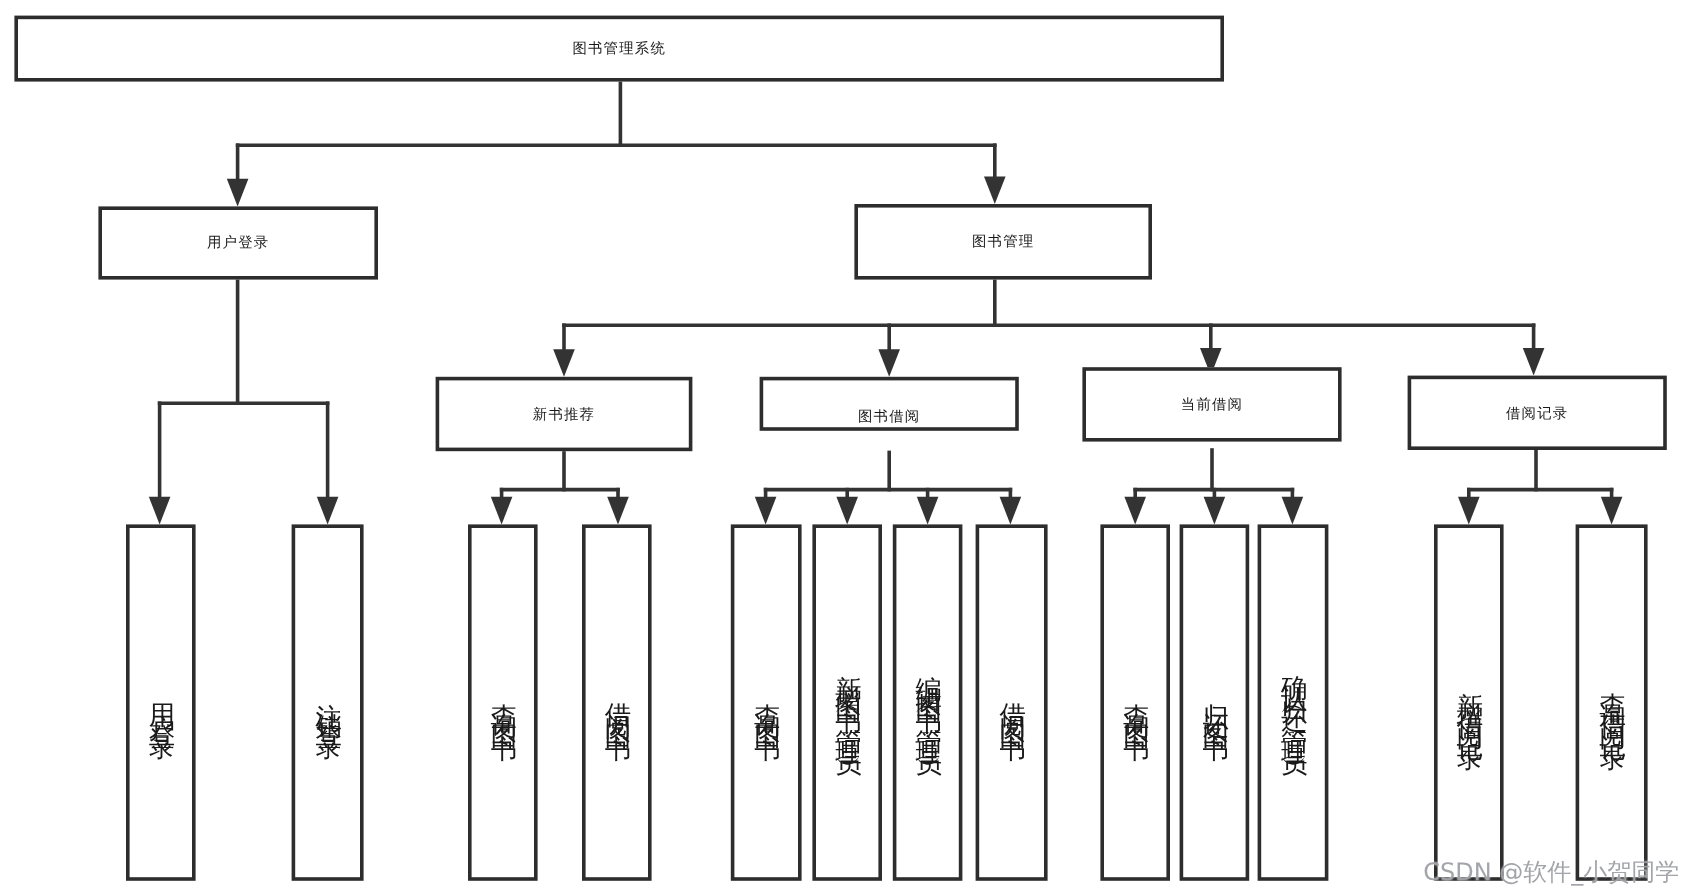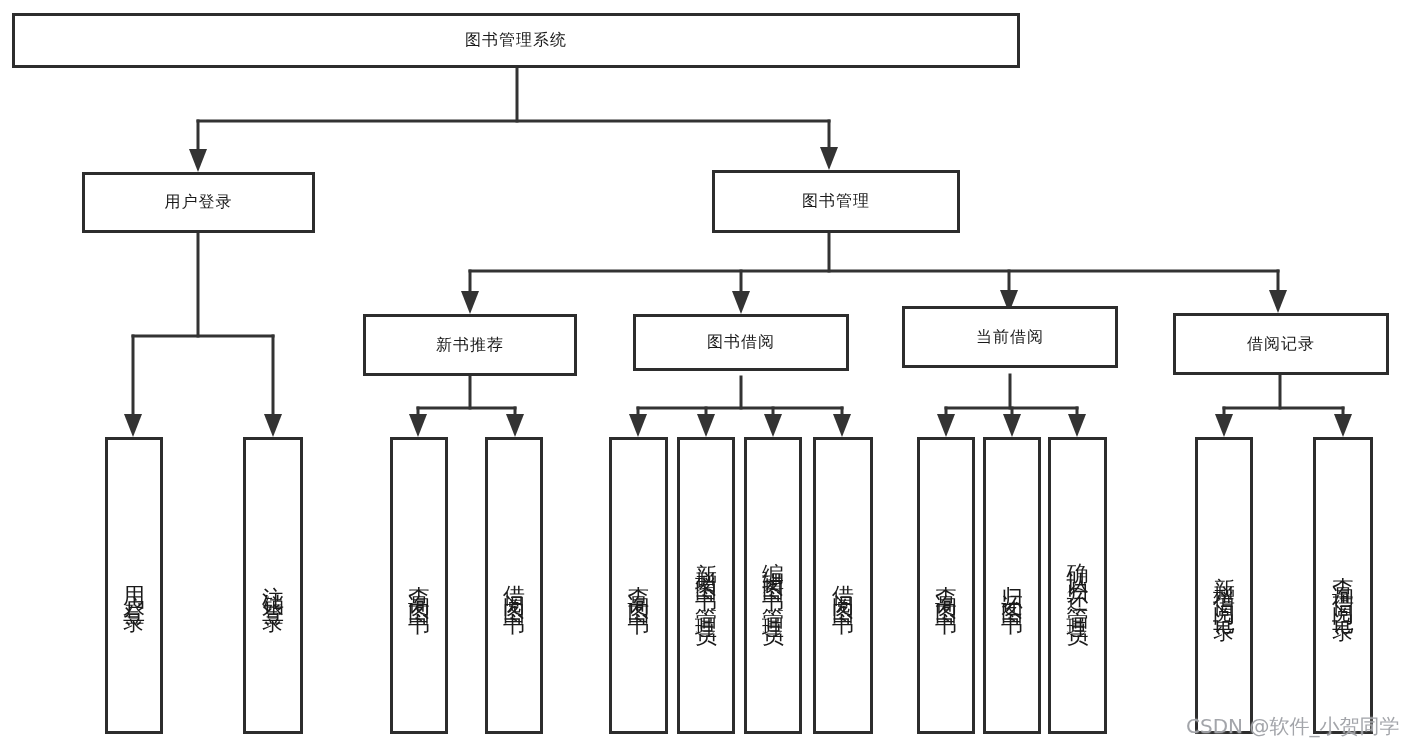--- a/index.html
+++ b/index.html
@@ -25,21 +25,21 @@
     box-sizing: border-box;
     border: 3px solid #2d2d2d;
     background: #ffffff;
     display: flex;
     align-items: center;
     justify-content: center;
     z-index: 1;
     color: #1a1a1a;
   }
   .hbox {
-    font-size: 16px;
+    font-size: 12px;
     letter-spacing: 1px;
   }
   .vbox {
     top: 437px;
     height: 297px;
   }
   .vbox span {
     writing-mode: vertical-rl;
     text-orientation: mixed;
     font-size: 22px;
@@ -125,21 +125,21 @@
   <div class="box hbox" style="left:82px; top:172px; width:233px; height:61px;">
     <span>用户登录</span>
   </div>
   <div class="box hbox" style="left:712px; top:170px; width:248px; height:63px;">
     <span>图书管理</span>
   </div>
 
   <div class="box hbox" style="left:363px; top:314px; width:214px; height:62px;">
     <span>新书推荐</span>
   </div>
-  <div class="box hbox" style="left:633px; top:314px; width:216px; height:57px;">
+  <div class="box hbox" style="left:633px; top:314px; width:216px; height:45px;align-items:flex-end;">
     <span>图书借阅</span>
   </div>
   <div class="box hbox" style="left:902px; top:306px; width:216px; height:62px;">
     <span>当前借阅</span>
   </div>
   <div class="box hbox" style="left:1173px; top:313px; width:216px; height:62px;">
     <span>借阅记录</span>
   </div>
 
   <div class="box vbox" style="left:105px; width:58px;">

